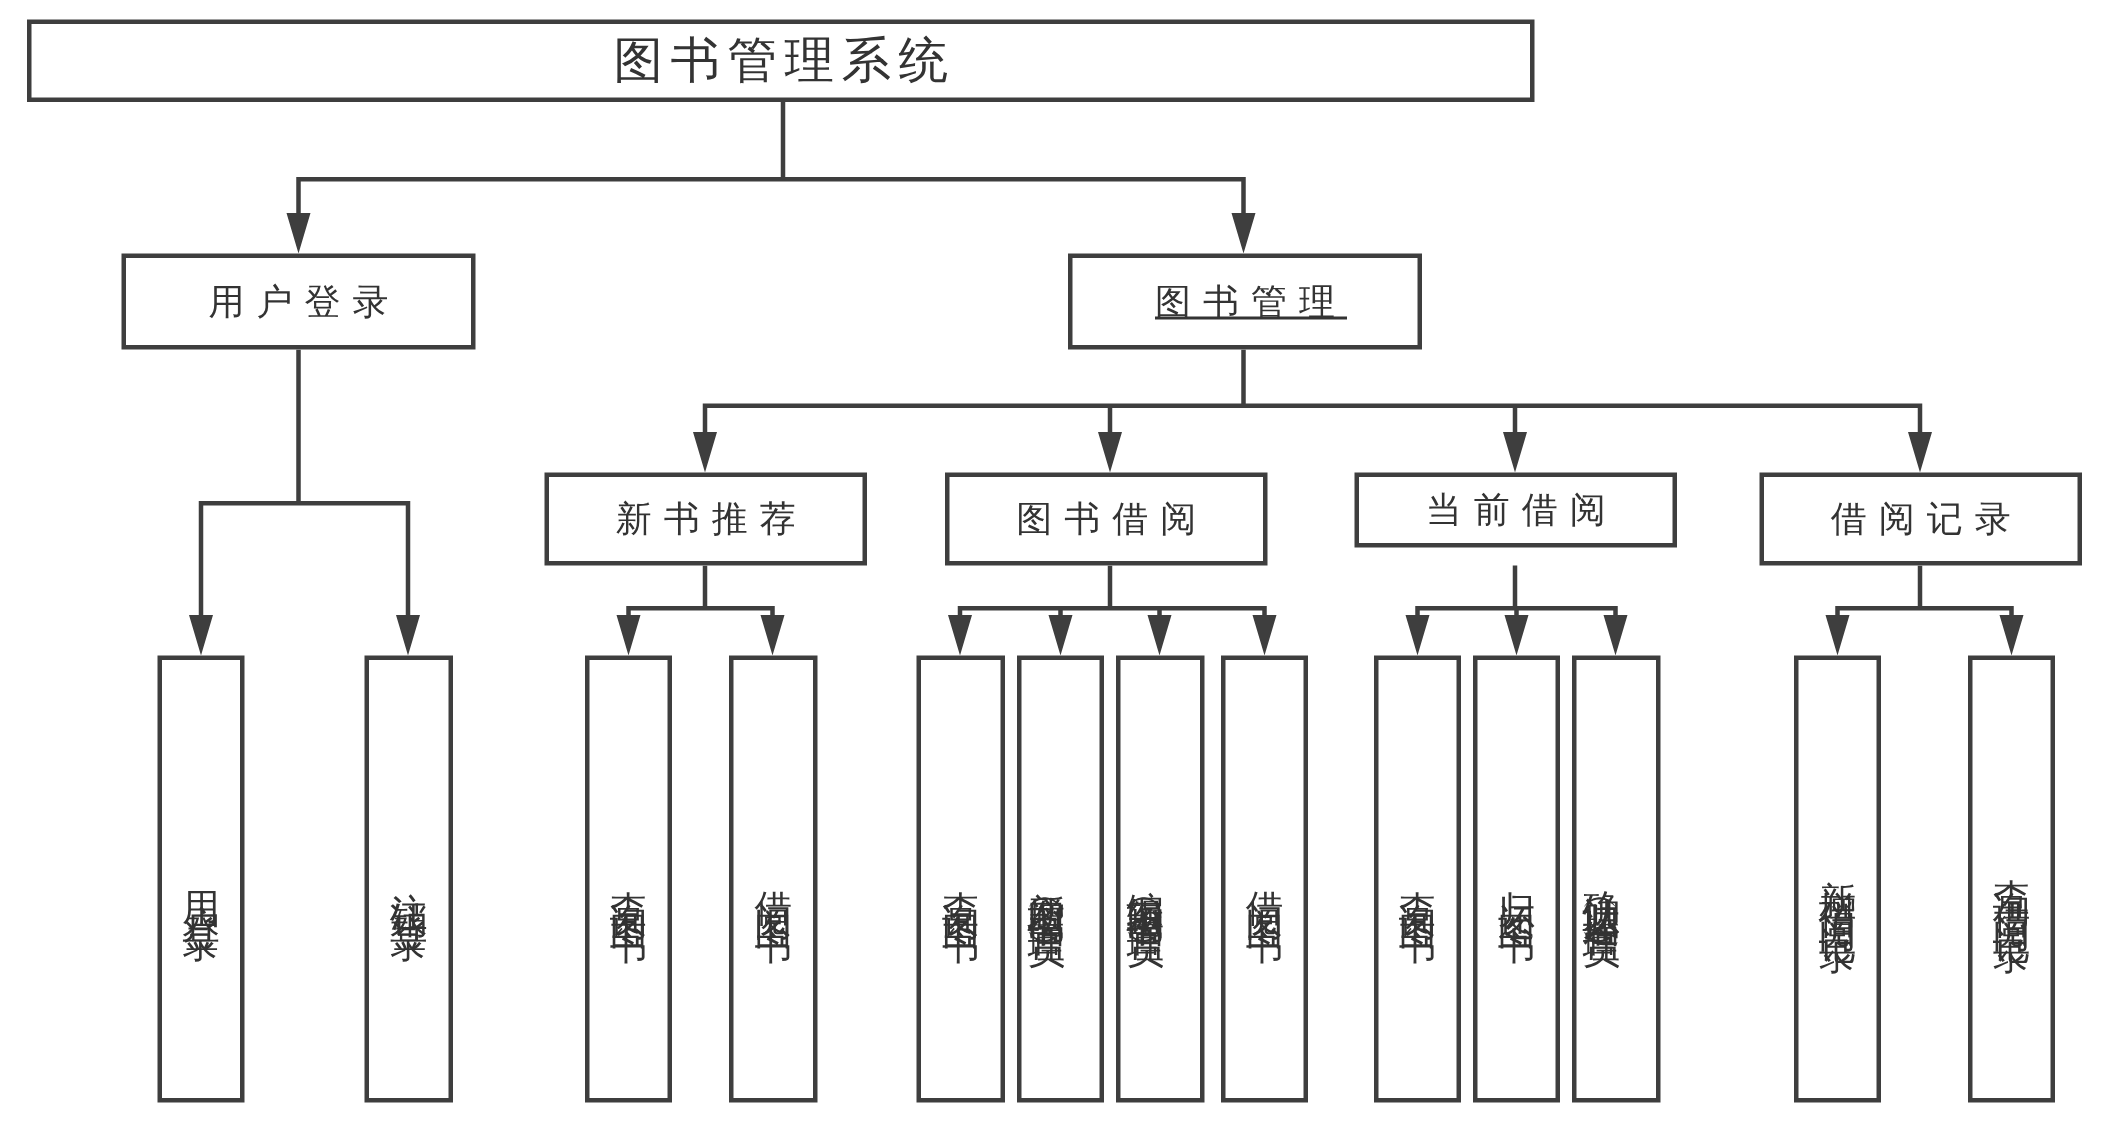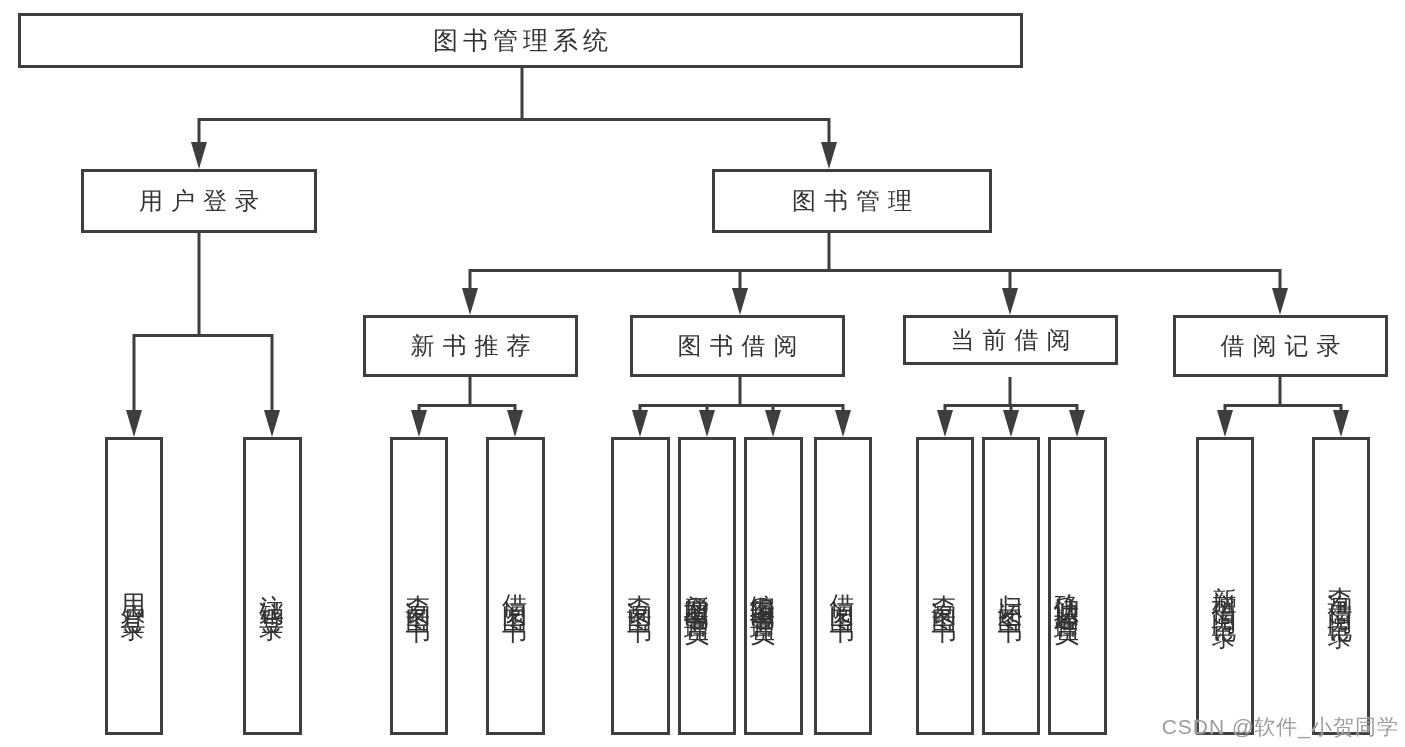--- a/index.html
+++ b/index.html
@@ -7,32 +7,32 @@
     position:relative;width:1405px;height:747px;background:#ffffff;
     font-family:"Liberation Sans","DejaVu Sans",sans-serif;color:#333333;overflow:hidden;
   }
   .connector-layer{position:absolute;left:0;top:0;width:1405px;height:747px;}
   .box{
     position:absolute;box-sizing:border-box;background:#ffffff;
     border:3px solid #3e3e3e;display:flex;align-items:center;justify-content:center;
     z-index:2;
   }
   .hlabel{font-size:24px;letter-spacing:8px;margin-right:-8px;white-space:nowrap;}
-  .root-label{font-size:25px;letter-spacing:5px;margin-right:-5px;}
+  .root-label{font-size:33px;letter-spacing:5px;margin-right:-5px;}
   .leaf{align-items:center;justify-content:center;}
   .vlabel{
     writing-mode:vertical-rl;font-size:25px;letter-spacing:8px;margin-bottom:-8px;
     white-space:nowrap;
   }
   .leaf.from-top{justify-content:flex-start;padding-top:7px;}
   .leaf.from-top .vlabel{letter-spacing:4px;margin-bottom:-4px;}
   
   .n-root{left:18px;top:13px;width:1005px;height:55px;}
   .n-login{left:81px;top:169px;width:236px;height:64px;}
-  .n-mgmt{left:712px;top:169px;width:280px;height:64px;}
+  .n-mgmt{left:712px;top:169px;width:236px;height:64px;text-decoration:underline;}
   .n-l3-0{left:363px;top:315px;width:215px;height:62px;}
   .n-l3-1{left:630px;top:315px;width:215px;height:62px;}
   .n-l3-2{left:903px;top:315px;width:215px;height:50px;}
   .n-l3-3{left:1173px;top:315px;width:215px;height:62px;}
   .leaf{top:437px;height:298px;}
   .n-leaf-0{left:105px;width:58px;}
   .n-leaf-1{left:243px;width:59px;}
   .n-leaf-2{left:390px;width:58px;}
   .n-leaf-3{left:486px;width:59px;}
   .n-leaf-4{left:611px;width:59px;}
@@ -157,15 +157,14 @@
   <div class="box leaf from-top n-leaf-10">
     <span class="vlabel">确认归还（管理员）</span>
   </div>
   <div class="box leaf n-leaf-11">
     <span class="vlabel">新增借阅记录</span>
   </div>
   <div class="box leaf n-leaf-12">
     <span class="vlabel">查询借阅记录</span>
   </div>
 
-  <div class="watermark">CSDN @软件_小贺同学</div>
 
 </div>
 
 </body></html>

